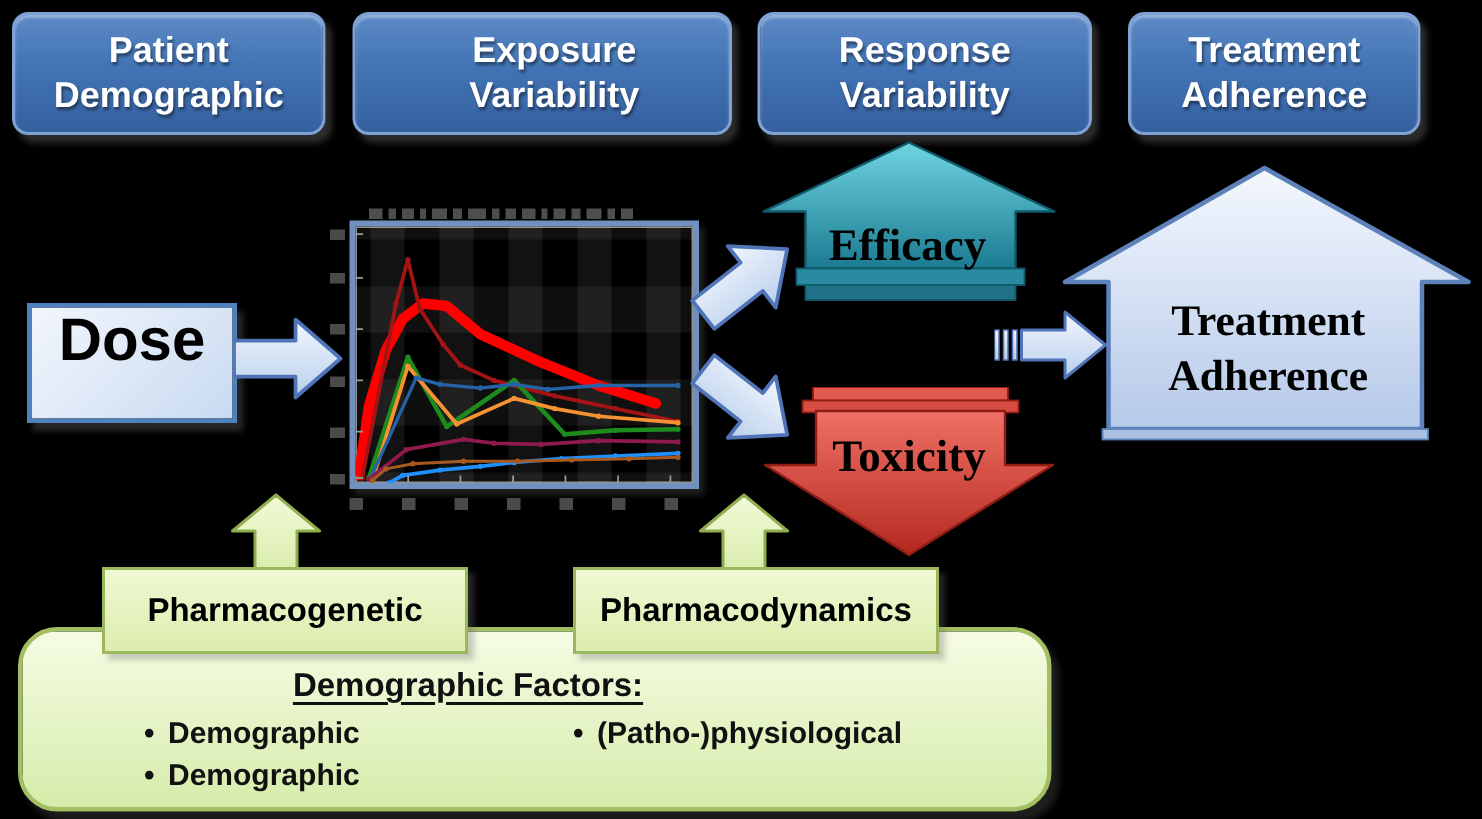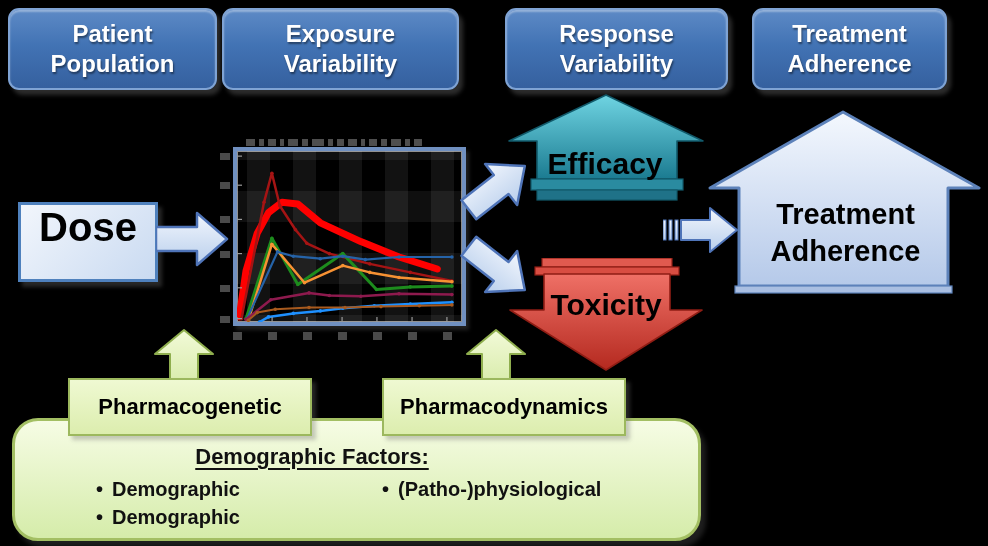--- a/index.html
+++ b/index.html
@@ -8,21 +8,21 @@
   .abs{position:absolute;}
 
   
   .topbox{background:linear-gradient(#5d8ac6,#4273b4 45%,#35609f);
           border:2px solid #7fa3d4;border-radius:11px;
           box-shadow:inset 0 2px 2px rgba(255,255,255,.35), 4px 5px 4px rgba(115,115,115,.38);
           color:#fff;font-weight:bold;font-size:24px;line-height:30px;
           display:flex;align-items:center;justify-content:center;text-align:center;
           white-space:pre-line;text-shadow:1px 2px 2px rgba(0,0,0,.45);}
   #box-pp{left:8px;top:8px;width:205px;height:78px;}
-  #box-ev{left:222px;top:8px;width:233px;height:78px;}
+  #box-ev{left:235px;top:8px;width:233px;height:78px;padding-left:16px;}
   #box-rv{left:505px;top:8px;width:219px;height:78px;justify-content:center;}
   #box-ta{left:752px;top:8px;width:191px;height:78px;}
 
   
   #dose-box{left:18px;top:202px;width:134px;height:74px;
             background:linear-gradient(135deg,#f2f6fc,#c9daf1);
             border:3px solid #4f81bd;box-shadow:4px 5px 4px rgba(115,115,115,.35);
             display:flex;align-items:flex-start;justify-content:center;
             font-weight:bold;font-size:40px;color:#000;}
 
@@ -36,21 +36,21 @@
      background-image:linear-gradient(90deg,rgba(255,255,255,.07) 50%,transparent 50%),
                       linear-gradient(rgba(255,255,255,.06) 50%,transparent 50%);
      background-size:46px 46px,62px 62px;background-position:10px 18px,0 40px;}
   #chart-title-marks{left:246px;top:139px;height:7px;display:flex;gap:4px;align-items:center;}
   #chart-title-marks span{display:block;height:7px;background:#4e4e4e;}
   #chart-legend-smudge{left:356px;top:156px;width:30px;height:7px;background:#3c3c3c;
                        border-top:2px solid #555;}
   .tickblob{position:absolute;background:#4a4a4a;}
 
   
-  .shape-label{font-weight:bold;color:#000;text-align:center;}
+  .shape-label{font-weight:bold;color:#000;text-align:center;font-family:Liberation Serif, serif;}
 
   
   #efficacy-label{left:505px;top:147px;width:200px;font-size:30px;}
   #toxicity-label{left:508px;top:288px;width:196px;font-size:30px;}
   #big-ta-label{left:723px;top:196px;width:245px;font-size:29px;line-height:37px;white-space:pre-line;}
 
   
   .greenbox{background:linear-gradient(#eff9d2,#dcedae);
             border:2px solid #9cb85e;box-shadow:4px 4px 4px rgba(110,110,110,.35);
             display:flex;align-items:center;justify-content:center;
@@ -97,21 +97,21 @@
           <stop offset="1" stop-color="#b5c9e9"></stop>
       </linearGradient>
       <linearGradient id="gGreen" x1="0" y1="0" x2="0" y2="1">
         <stop offset="0" stop-color="#f2fad8"></stop>
           <stop offset="1" stop-color="#d9ecac"></stop>
       </linearGradient>
     </defs>
   </svg>
 
   <div class="abs topbox" id="box-pp"><span>Patient
-Population</span></div>
+Demographic</span></div>
   <div class="abs topbox" id="box-ev"><span>Exposure
 Variability</span></div>
   <div class="abs topbox" id="box-rv"><span>Response
 Variability</span></div>
   <div class="abs topbox" id="box-ta"><span>Treatment
 Adherence</span></div>
 
   <div class="abs" id="dose-box">
       <span>Dose</span>
     </div>

